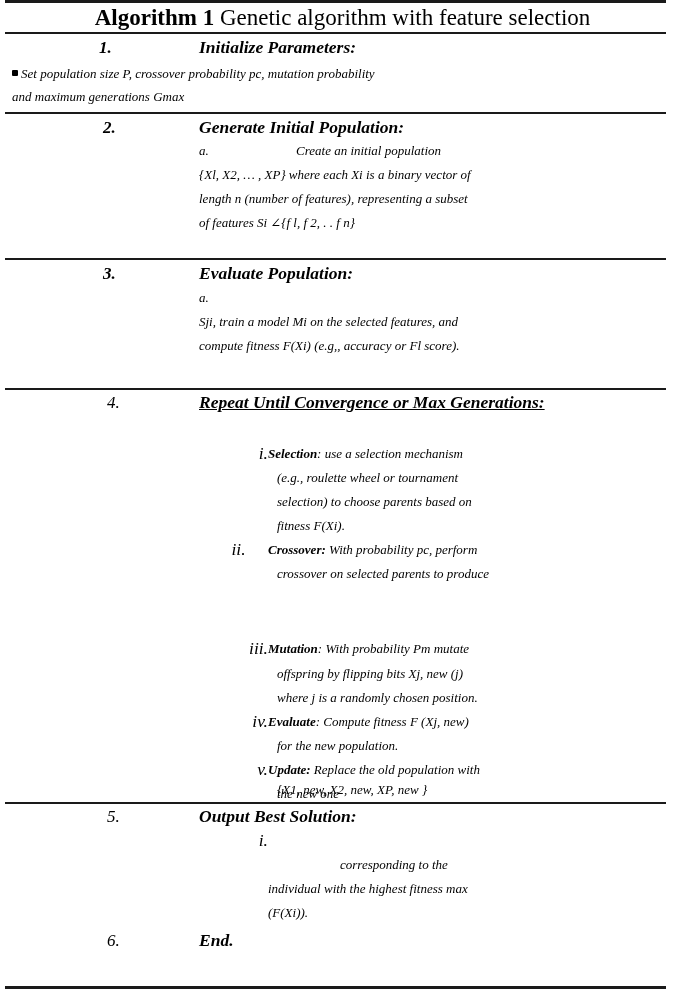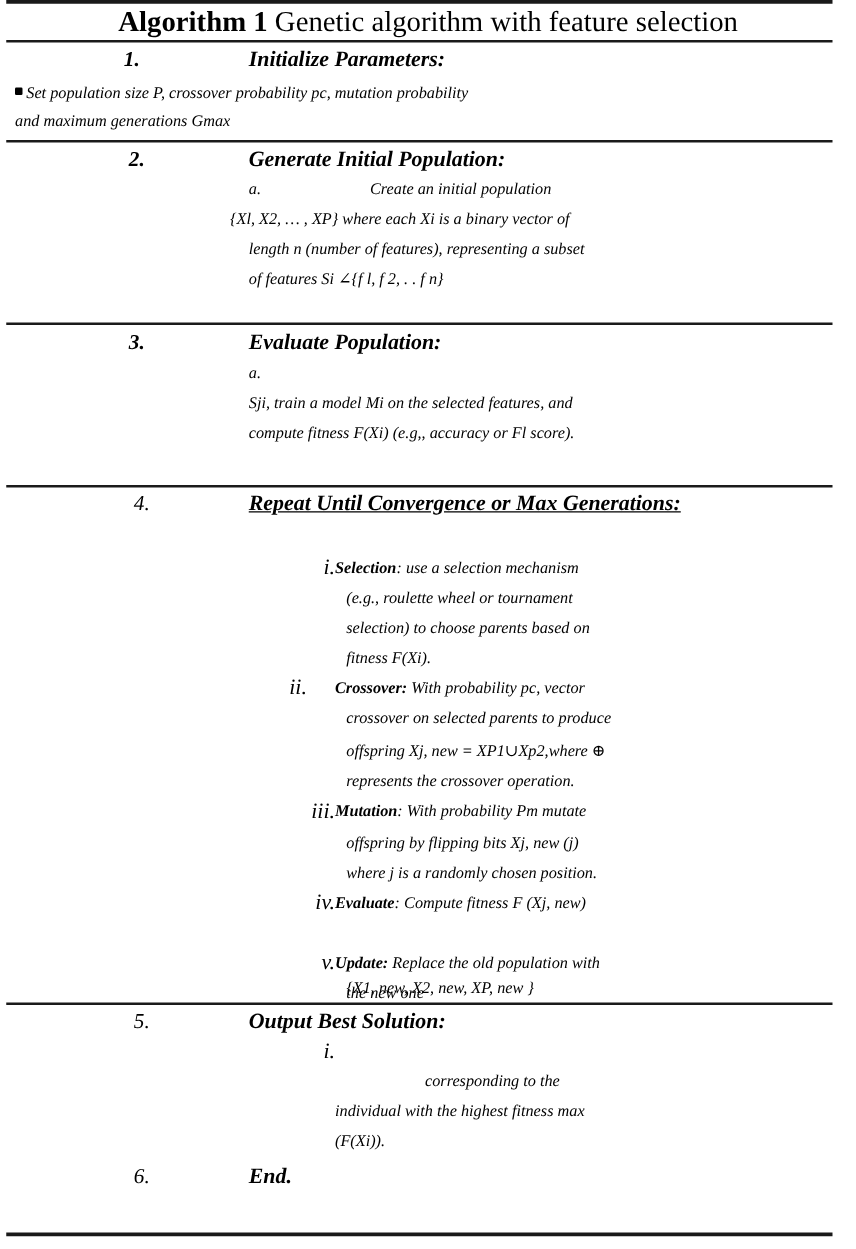--- a/index.html
+++ b/index.html
@@ -125,21 +125,21 @@
     <span class="bullet-sq"></span><span>Set population size P, crossover probability pc, mutation probability</span>
   </div>
   <div class="line" style="left:12px; top:86px;">and   maximum generations Gmax</div>
 
   <div class="num" style="left:103px; top:117px; width:40px;">2.</div>
   <div class="head" style="left:199px; top:117px;">Generate Initial Population:</div>
 
   <div class="line" style="left:199px; top:140px;">a.</div>
   <div class="line" style="left:296px; top:140px;">Create an initial population</div>
 
-  <div class="line" style="left:184px; top:164px;text-align:right;">{Xl, X2, … , XP} where each Xi is a binary vector of</div>
+  <div class="line" style="left:199px; top:164px;text-align:right;">{Xl, X2, … , XP} where each Xi is a binary vector of</div>
   <div class="line" style="left:199px; top:188px;">length n (number of features), representing a subset</div>
   <div class="line" style="left:199px; top:212px;">of features Si ∠{f l, f 2, . . f n}</div>
 
   <div class="num" style="left:103px; top:263px; width:40px;">3.</div>
   <div class="head" style="left:199px; top:263px;">Evaluate Population:</div>
 
   <div class="line" style="left:199px; top:287px;">a.</div>
 
   <div class="line" style="left:199px; top:311px;">Sji, train a model Mi on the selected features, and</div>
   <div class="line" style="left:199px; top:335px;">compute fitness F(Xi) (e.g,, accuracy or Fl score).</div>
@@ -150,37 +150,36 @@
   <div class="rom" style="left:225px; top:443px; width:43px;">i.</div>
   <div class="line" style="left:268px; top:443px;">
     <span class="sub-b">Selection</span><span>:</span><span> use a selection mechanism</span>
   </div>
   <div class="line" style="left:277px; top:467px;">(e.g., roulette wheel or tournament</div>
   <div class="line" style="left:277px; top:491px;">selection) to choose parents based on</div>
   <div class="line" style="left:277px; top:515px;">fitness F(Xi).</div>
 
   <div class="rom" style="left:212px; top:539px; width:53px;text-align:center;">ii.</div>
   <div class="line" style="left:268px; top:539px;">
-    <span class="sub-b">Crossover:</span><span> With probability pc, vector</span>
+    <span class="sub-b">Crossover:</span><span> With probability pc, perform</span>
   </div>
   <div class="line" style="left:277px; top:563px;">crossover on selected parents to produce</div>
-  <div class="line" style="left:277px; top:590px;">offspring Xj, new  = XP1∪Xp2,where ⊕</div>
-  <div class="line" style="left:277px; top:614px;">represents the crossover operation.</div>
 
   <div class="rom" style="left:205px; top:638px; width:63px;">iii.</div>
   <div class="line" style="left:268px; top:638px;">
     <span class="sub-b">Mutation</span><span>:</span><span> With probability Pm mutate</span>
   </div>
   <div class="line" style="left:277px; top:663px;">offspring by flipping bits Xj, new  (j)</div>
   <div class="line" style="left:277px; top:687px;">where j is a randomly chosen position.</div>
 
   <div class="rom" style="left:212px; top:711px; width:56px;">iv.</div>
   <div class="line" style="left:268px; top:711px;">
     <span class="sub-b">Evaluate</span><span>:</span><span> Compute fitness F (Xj, new)</span>
   </div>
+  <div class="line" style="left:277px; top:735px;">for the new population.</div>
 
   <div class="rom" style="left:222px; top:759px; width:46px;">v.</div>
   <div class="line" style="left:268px; top:759px;">
     <span class="sub-b">Update:</span><span> Replace the old population with</span>
   </div>
 
   <div class="line" style="left:277px; top:783px;">the new one</div>
 
   <div class="line" style="left:277px; top:781px;"></div>
 

